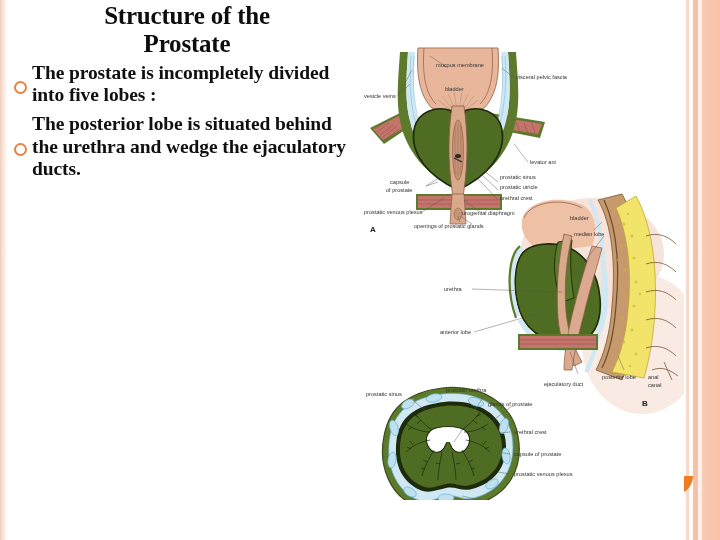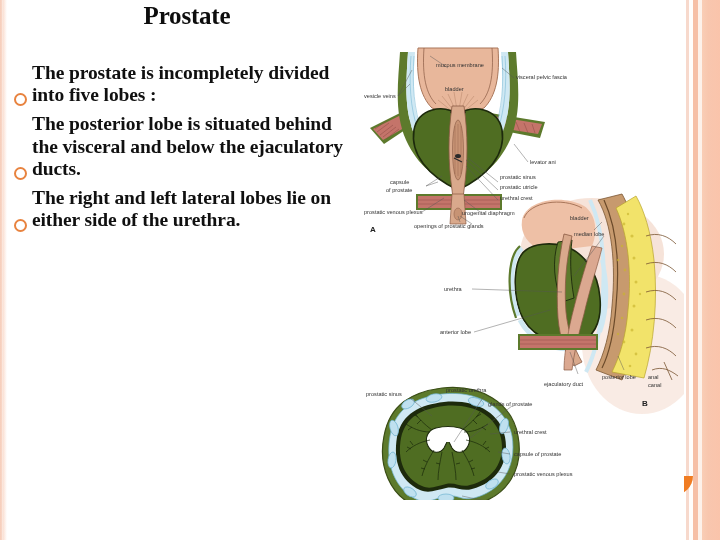--- a/index.html
+++ b/index.html
@@ -25,21 +25,21 @@
   .orange-dot{position:absolute;left:655px;top:476px;width:38px;height:19px;
               background:#f07c22;border-radius:0 0 19px 19px;}
 
   
   .title{position:absolute;left:22px;top:2px;width:330px;
          text-align:center;font-size:25px;line-height:1.12;
          font-weight:bold;color:#0d0d0d;letter-spacing:-0.2px;}
 
   
   .bullets{position:absolute;left:10px;top:62px;width:340px;}
-  .bullet-row{display:flex;align-items:flex-end;margin-bottom:7px;}
+  .bullet-row{display:flex;align-items:center;margin-bottom:7px;}
   .bullet-mark{flex:0 0 auto;width:22px;padding-top:6px;
                font-size:0;line-height:0;}
   .ring{display:inline-block;width:9px;height:9px;border:2px solid #e8833f;
         border-radius:50%;background:transparent;margin-left:4px;}
   .bullet-text{flex:1 1 auto;font-size:19.5px;line-height:1.14;
                font-weight:bold;color:#101010;letter-spacing:-0.1px;}
 
   
   .figure{position:absolute;left:362px;top:34px;width:322px;height:466px;background:#fff;}
   .figure svg{display:block;}
@@ -56,35 +56,32 @@
   <div class="edge-left2"></div>
 
   <div class="edge-right"></div>
   <div class="edge-right-stripe1"></div>
   <div class="edge-right-stripe2"></div>
   <div class="edge-right-stripe3"></div>
   <div class="edge-right-stripe4"></div>
   <div class="orange-dot"></div>
 
   <div class="title">
+    <div>Structure of the</div>
     <div>Prostate</div>
   </div>
 
   <div class="bullets">
     <div class="bullet-row">
       <span class="bullet-mark"><i class="ring"></i></span>
       <span class="bullet-text">The prostate is incompletely divided into five lobes :</span>
     </div>
     <div class="bullet-row">
       <span class="bullet-mark"><i class="ring"></i></span>
-      <span class="bullet-text">The posterior lobe is situated behind the visceral and below the ejaculatory ducts.</span>
-    </div>
-    <div class="bullet-row">
-      <span class="bullet-mark"><i class="ring"></i></span>
-      <span class="bullet-text">The right and left lateral lobes lie on either side of the urethra.</span>
+      <span class="bullet-text">The posterior lobe is situated behind the urethra and wedge the ejaculatory ducts.</span>
     </div>
   </div>
 
   <div class="figure">
   <svg width="322" height="466" viewBox="0 0 322 466" xmlns="http://www.w3.org/2000/svg">
 
     <g>
 
       <path d="M8,94 L40,78 L52,90 L22,110 Z" fill="#5d7a2c"></path>
       <path d="M11,95 L39,81 L49,90 L21,106 Z" fill="#c4746a"></path>

